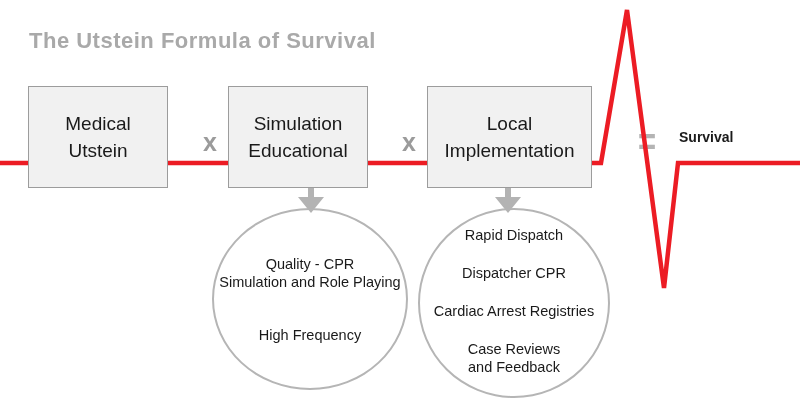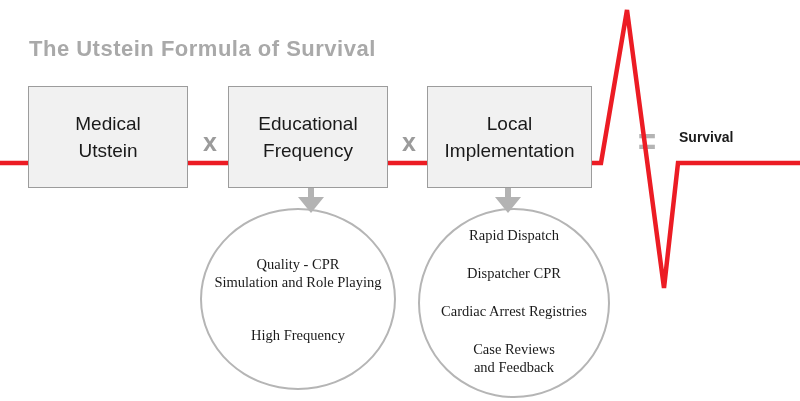--- a/index.html
+++ b/index.html
@@ -14,34 +14,34 @@
   .equals-sign{
     position:absolute;left:647px;top:142px;
     transform:translate(-50%,-50%) scaleY(1.25);
     z-index:1;
     font-size:31px;font-weight:800;
     color:var(--operator_light_gray);
     line-height:1;
   }
   .ekg-svg{position:absolute;left:0;top:0;z-index:2;}
   .formula-box{
-    position:absolute;top:86px;height:102px;width:160px;
+    position:absolute;top:86px;height:102px;width:140px;
     background:var(--box_fill);
     border:1.5px solid var(--box_border);
     box-sizing:border-box;
     display:flex;flex-direction:column;align-items:center;justify-content:center;
     z-index:3;
     font-size:19px;line-height:27px;color:var(--text_black);
     text-align:center;
   }
   .box-1{left:28px;}
   .box-2{left:228px;}
   .box-3{left:427px;width:165px;}
   .page-title{
-    position:absolute;left:29px;top:36px;z-index:4;
+    position:absolute;left:29px;top:28px;z-index:4;
     margin:0;
     font-size:22px;font-weight:bold;
     color:var(--title_gray);
     letter-spacing:0.5px;
     white-space:nowrap;
   }
   .multiply-sign{
     position:absolute;z-index:4;
     transform:translate(-50%,-50%);
     font-size:25px;font-weight:bold;
@@ -74,25 +74,25 @@
   .detail-circle{
     position:absolute;z-index:3;
     border:2px solid var(--circle_border);
     border-radius:50%;
     box-sizing:border-box;
     background:#ffffff;
     display:flex;flex-direction:column;align-items:center;justify-content:center;
     text-align:center;
     font-size:14.5px;line-height:18px;color:var(--text_black);
   }
-  .circle-1{left:200px;top:208px;width:196px;height:182px;gap:16px;}
+  .circle-1{left:212px;top:208px;width:196px;height:182px;gap:16px;}
   .circle-2{left:418px;top:208px;width:192px;height:190px;}
   .detail-group{margin:0 0 19px 0;}
   .detail-group:last-child{margin-bottom:0;}
-  .detail-line{white-space:nowrap;font-family:Liberation Serif, serif;}
+  .detail-line{white-space:nowrap;}
   .circle-2 .detail-group{margin-bottom:20px;}
   .circle-2 .detail-group:last-child{margin-bottom:4px;}
 </style>
 </head>
 <body>
 
 <div class="canvas">
 
   <span class="equals-sign">=</span>
 
@@ -103,22 +103,22 @@
   <h1 class="page-title">The Utstein Formula of Survival</h1>
 
   <div class="formula-box box-1">
     <span>Medical</span>
     <span>Utstein</span>
   </div>
 
   <span class="multiply-sign x-1">x</span>
 
   <div class="formula-box box-2">
+    <span>Simulation</span>
     <span>Educational</span>
-    <span>Frequency</span>
   </div>
 
   <span class="multiply-sign x-2">x</span>
 
   <div class="formula-box box-3">
     <span>Local</span>
     <span>Implementation</span>
   </div>
 
   <span class="survival-label">Survival</span>

